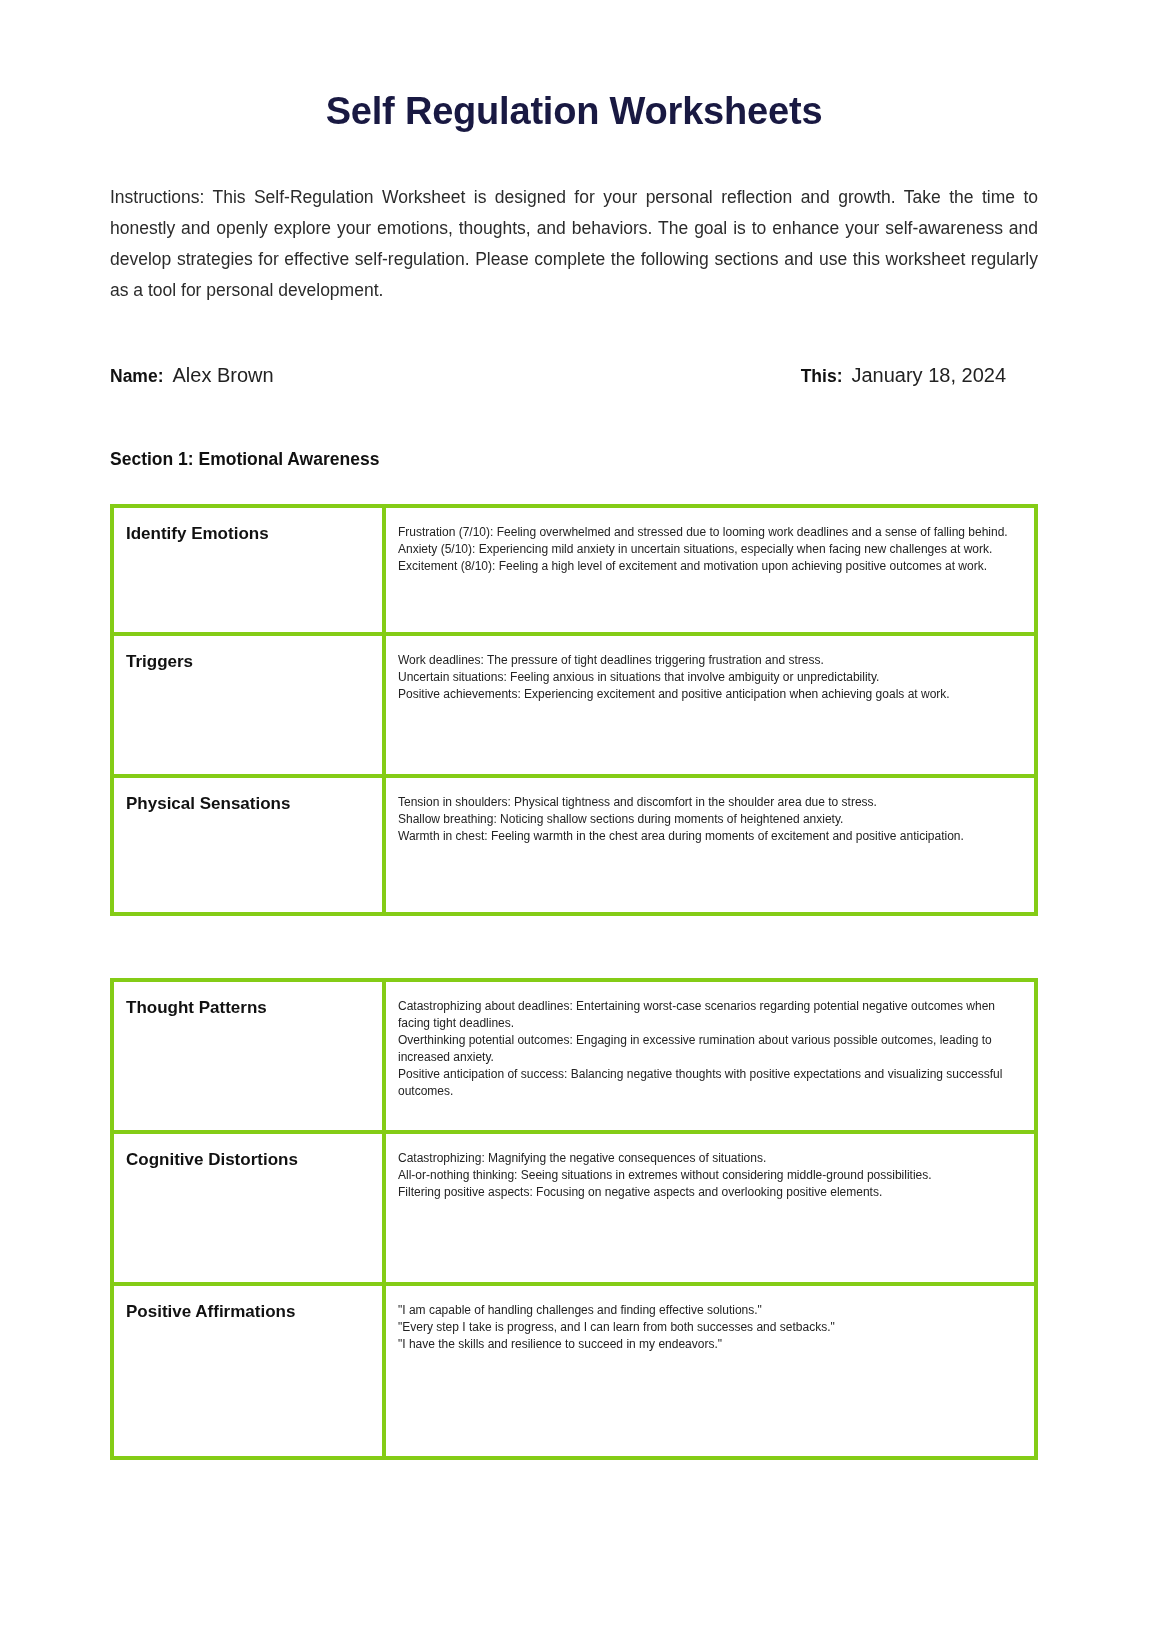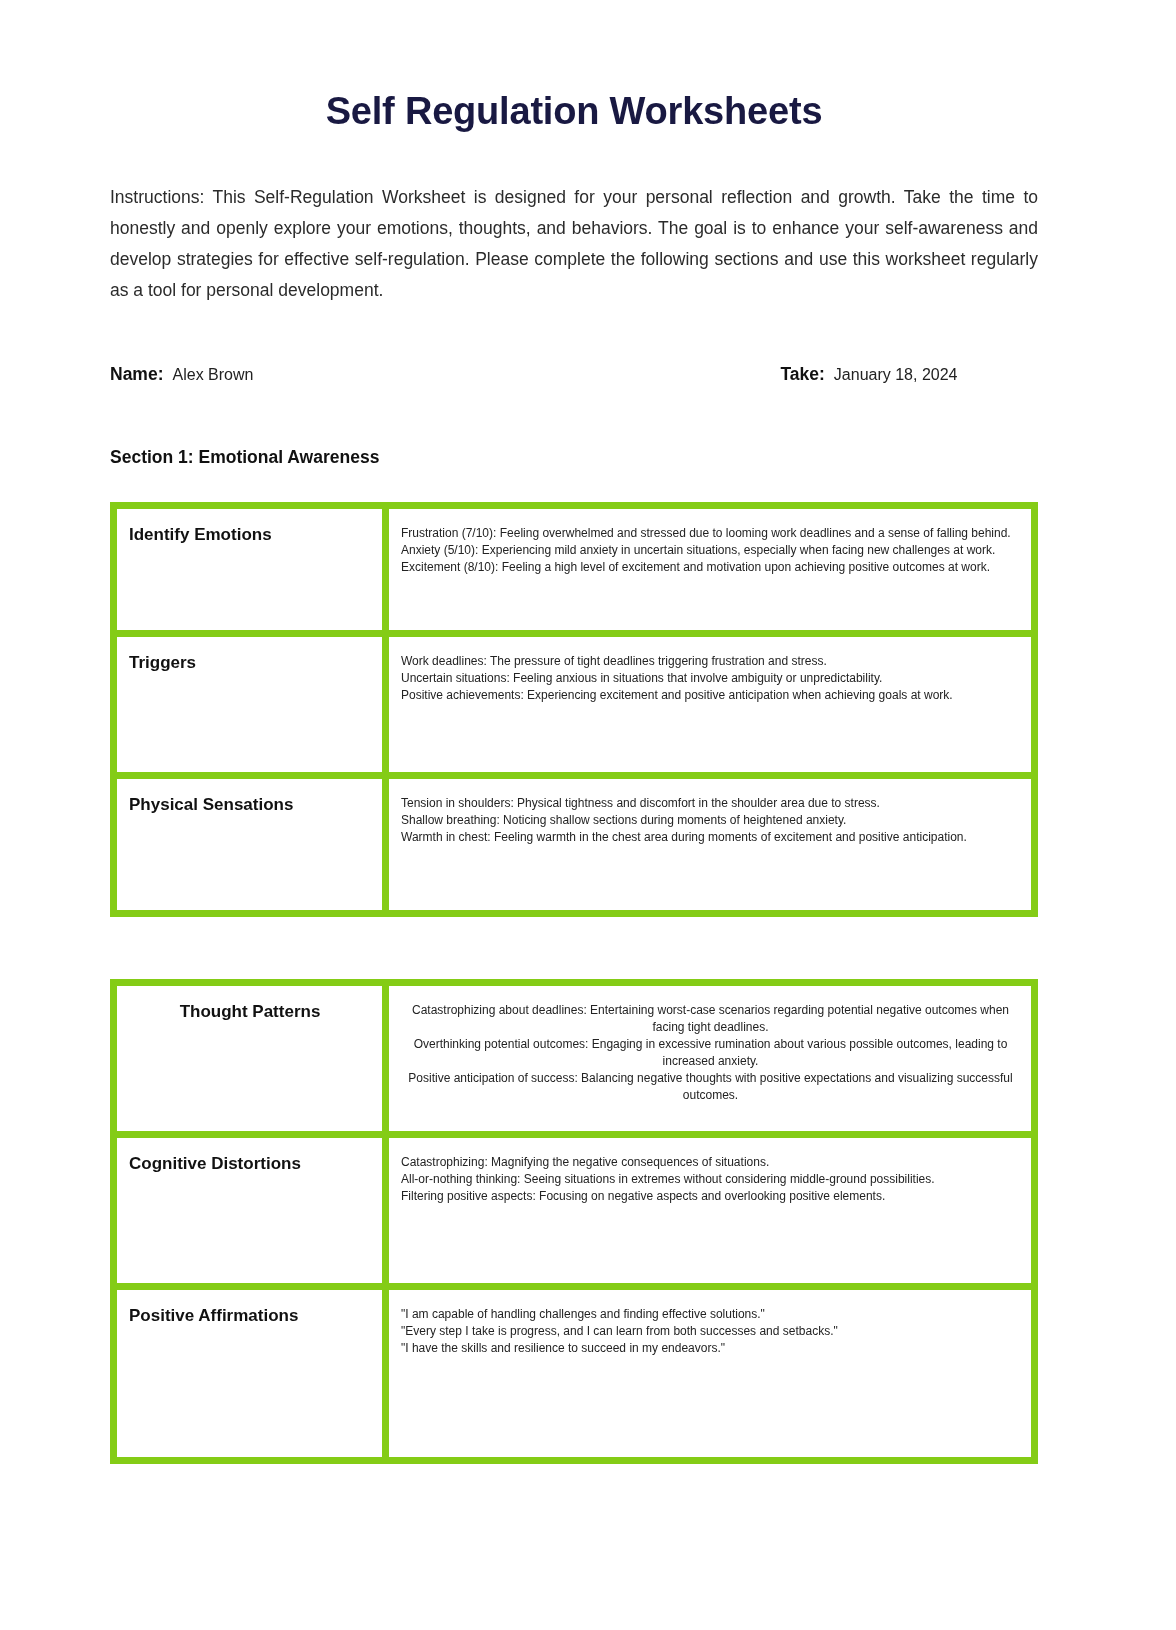--- a/index.html
+++ b/index.html
@@ -55,21 +55,21 @@
   }
   .meta-field { display: flex; align-items: baseline; }
   .meta-field.name-field { flex: 0 0 auto; }
   .meta-field.date-field { margin-left: 527px; }
   .meta-label {
     font-size: 17.5px;
     font-weight: bold;
     color: #111;
   }
   .meta-value {
-    font-size: 16px;
+    font-size: 20px;
     margin-left: 9px;
     color: #222;
   }
 
   
   .section { margin-top: 62px; }
   .section:first-of-type { margin-top: 62px; }
   .section-title {
     margin: 0 0 34px 0;
     font-size: 17.5px;
@@ -78,21 +78,21 @@
   }
 
   
   table.ws-table {
     width: 100%;
     border-collapse: collapse;
     table-layout: fixed;
     border: 1px solid #e4e4e4;
   }
   table.ws-table td {
-    border: 7px solid #84cc16;
+    border: 4px solid #84cc16;
     vertical-align: top;
     padding: 16px 11px 16px 12px;
   }
   td.row-label {
     width: 272px;
     font-size: 17px;
     font-weight: bold;
     color: #111;
     padding-left: 14px;
     padding-top: 18px;
@@ -103,40 +103,40 @@
     color: #232323;
     padding-left: 12px;
     padding-top: 15px;
   }
   td.row-content .ln { display: block; }
 
   
   tr.r-h1 td { height: 128px; }
   tr.r-h2 td { height: 142px; }
   tr.r-h3 td { height: 138px; }
-  tr.r-h4 td { height: 152px; text-align: center; }
+  tr.r-h4 td { height: 152px; }
   tr.r-h5 td { height: 152px; }
   tr.r-h6 td { height: 174px; }
 </style>
 </head>
 <body>
 
 <div class="page">
 
   <h1 class="doc-title">Self Regulation Worksheets</h1>
 
   <p class="instructions">Instructions: This Self-Regulation Worksheet is designed for your personal reflection and growth. Take the time to honestly and openly explore your emotions, thoughts, and behaviors. The goal is to enhance your self-awareness and develop strategies for effective self-regulation. Please complete the following sections and use this worksheet regularly as a tool for personal development.</p>
 
   <div class="meta-row">
     <div class="meta-field name-field">
       <span class="meta-label">Name:</span>
       <span class="meta-value">Alex Brown</span>
     </div>
     <div class="meta-field date-field">
-      <span class="meta-label">Take:</span>
+      <span class="meta-label">This:</span>
       <span class="meta-value">January 18, 2024</span>
     </div>
   </div>
 
   <div class="section">
     <h2 class="section-title">Section 1: Emotional Awareness</h2>
     <table class="ws-table">
       <tbody>
         <tr class="r-h1">
           <td class="row-label">Identify Emotions</td>

